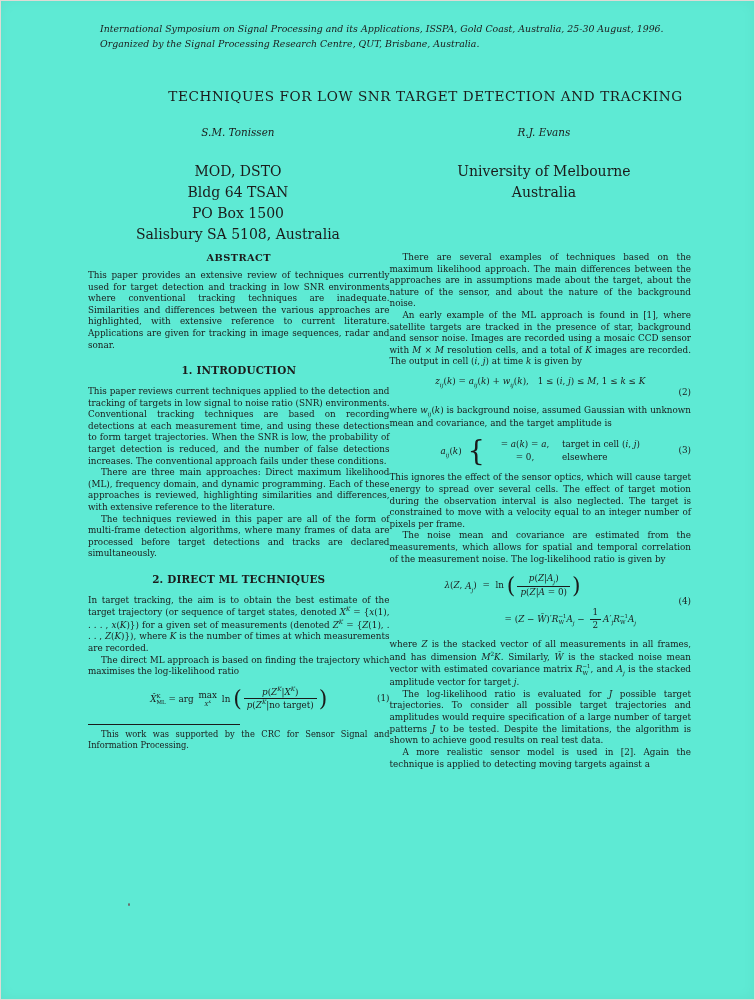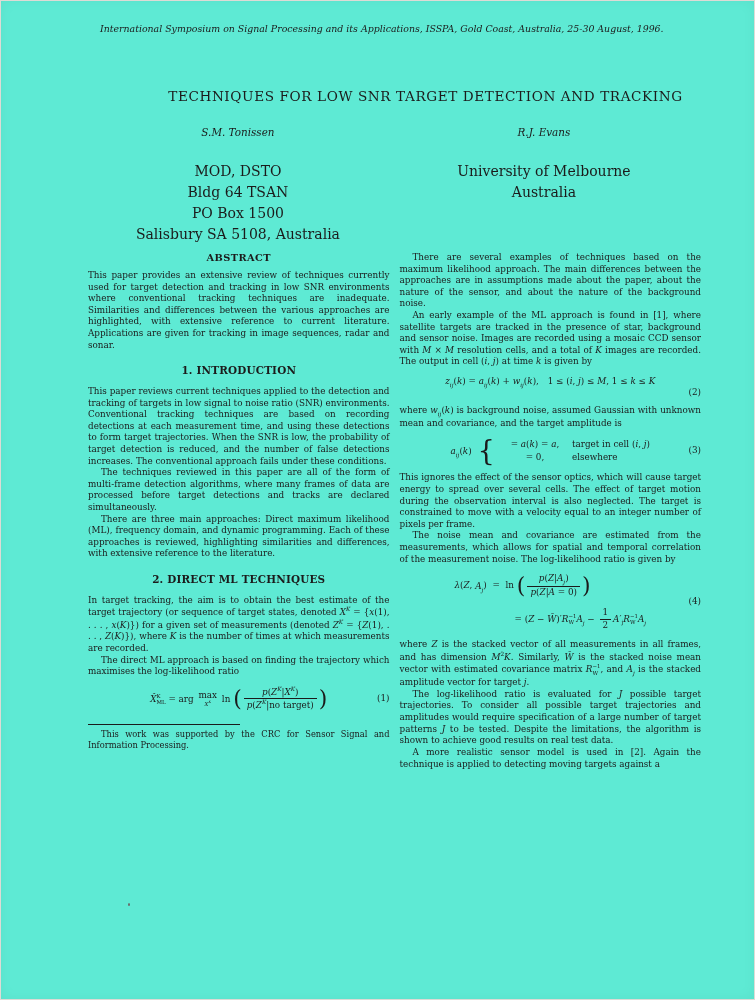--- a/index.html
+++ b/index.html
@@ -13,21 +13,21 @@
     font-style:italic; font-size:9.4px; line-height:1.55; }
   .title { position:absolute; top:88px; left:0; width:100%; text-align:center;
     font-size:13.6px; font-weight:400; letter-spacing:0.6px; margin:0;padding-left:48px; }
   .authors { position:absolute; top:126px; left:88px; width:612px; display:flex; }
   .author { text-align:center; }
   .author-left { width:49%; }
   .author-right { width:51%; }
   .author-name { font-style:italic; font-size:10.4px;text-align:center; }
   .affil { margin-top:23px; font-size:14px; line-height:1.5; }
 
-  .columns { position:absolute; top:252px; left:88px; width:613px; display:flex; gap:10px; }
+  .columns { position:absolute; top:252px; left:88px; width:613px; display:flex; }
   .col { width:calc(50% - 5px); font-size:8.8px; line-height:1.32; text-align:justify; }
   .col p { margin:0; }
   p.indent { text-indent:13px; }
   .sec-heading { text-align:center; font-weight:700; }
   .abstract-h { font-size:9.8px; letter-spacing:0.4px; margin-bottom:5px; }
   .big-h { font-size:10.4px; margin:13px 0 8px 0; letter-spacing:0.2px; }
 
   sup, sub { font-size:0.65em; }
   .eq { position:relative; display:flex; align-items:center; justify-content:center;
     margin:8px 0; padding:0 14px; }
@@ -61,20 +61,21 @@
   .scan-artifact { position:absolute; left:128px; top:903px; width:2px; height:3px;
     background:#6a6a6a; border-radius:50%; }
 </style>
 </head>
 <body>
 
 <div class="page">
 
   <div class="scan-header">
     <div>International Symposium on Signal Processing and its Applications, ISSPA, Gold Coast, Australia, 25-30 August, 1996.</div>
+    <div>Organized by the Signal Processing Research Centre, QUT, Brisbane, Australia.</div>
   </div>
 
   <h1 class="title">TECHNIQUES FOR LOW SNR TARGET DETECTION AND TRACKING</h1>
 
   <div class="authors">
     <div class="author author-left">
       <div class="author-name">S.M. Tonissen</div>
       <div class="affil">
         <div>MOD, DSTO</div>
         <div>Bldg 64 TSAN</div>
@@ -92,41 +93,41 @@
   </div>
 
   <div class="columns">
 
     <div class="col">
       <div class="sec-heading abstract-h">ABSTRACT</div>
       <p>This paper provides an extensive review of techniques currently used for target detection and tracking in low SNR environments where conventional tracking techniques are inadequate. Similarities and differences between the various approaches are highlighted, with extensive reference to current literature. Applications are given for tracking in image sequences, radar and sonar.</p>
 
       <div class="sec-heading big-h">1. INTRODUCTION</div>
       <p>This paper reviews current techniques applied to the detection and tracking of targets in low signal to noise ratio (SNR) environments. Conventional tracking techniques are based on recording detections at each measurement time, and using these detections to form target trajectories. When the SNR is low, the probability of target detection is reduced, and the number of false detections increases. The conventional approach fails under these conditions.</p>
+      <p class="indent">There are three main approaches: Direct maximum likelihood (ML), frequency domain, and dynamic programming. Each of these approaches is reviewed, highlighting similarities and differences, with extensive reference to the literature.</p>
       <p class="indent">The techniques reviewed in this paper are all of the form of multi-frame detection algorithms, where many frames of data are processed before target detections and tracks are declared simultaneously.</p>
-      <p class="indent">There are three main approaches: Direct maximum likelihood (ML), frequency domain, and dynamic programming. Each of these approaches is reviewed, highlighting similarities and differences, with extensive reference to the literature.</p>
 
       <div class="sec-heading big-h">2. DIRECT ML TECHNIQUES</div>
       <p>In target tracking, the aim is to obtain the best estimate of the target trajectory (or sequence of target states, denoted <i>X<sup>K</sup></i> = {<i>x</i>(1), . . . , <i>x</i>(<i>K</i>)}) for a given set of measurements (denoted <i>Z<sup>K</sup></i> = {<i>Z</i>(1), . . . , <i>Z</i>(<i>K</i>)}), where <i>K</i> is the number of times at which measurements are recorded.</p>
       <p class="indent">The direct ML approach is based on finding the trajectory which maximises the log-likelihood ratio</p>
 
       <div class="eq">
         <span class="eq-body"><i>X̂</i><span class="vstack"><span>K</span><span>ML</span></span> = arg <span class="mathop"><span>max</span><span class="limits"><i>X<sup>K</sup></i></span></span> ln <span class="paren">(</span><span class="frac"><span class="num"><i>p</i>(<i>Z<sup>K</sup></i>|<i>X<sup>K</sup></i>)</span><span class="den"><i>p</i>(<i>Z<sup>K</sup></i>|no target)</span></span><span class="paren">)</span></span>
         <span class="eq-num">(1)</span>
       </div>
 
 
       <div class="footnote">
         <div class="footnote-rule"></div>
         <p>This work was supported by the CRC for Sensor Signal and Information Processing.</p>
       </div>
     </div>
 
     <div class="col">
-      <p class="indent">There are several examples of techniques based on the maximum likelihood approach. The main differences between the approaches are in assumptions made about the paper, about the nature of the sensor, and about the nature of the background noise.</p>
+      <p class="indent">There are several examples of techniques based on the maximum likelihood approach. The main differences between the approaches are in assumptions made about the target, about the nature of the sensor, and about the nature of the background noise.</p>
       <p class="indent">An early example of the ML approach is found in [1], where satellite targets are tracked in the presence of star, background and sensor noise. Images are recorded using a mosaic CCD sensor with <i>M</i> × <i>M</i> resolution cells, and a total of <i>K</i> images are recorded. The output in cell (<i>i</i>, <i>j</i>) at time <i>k</i> is given by</p>
 
       <div class="eq eq-tight">
         <span class="eq-body"><i>z<sub>ij</sub></i>(<i>k</i>) =  <i>a<sub>ij</sub></i>(<i>k</i>) + <i>w<sub>ij</sub></i>(<i>k</i>), 1 ≤ (<i>i</i>, <i>j</i>) ≤ <i>M</i>, 1 ≤ <i>k</i> ≤ <i>K</i></span>
       </div>
       <div class="eq-num-line">(2)</div>
 
       <p>where <i>w<sub>ij</sub></i>(<i>k</i>) is background noise, assumed Gaussian with unknown mean and covariance, and the target amplitude is</p>
 
       <div class="eq">

